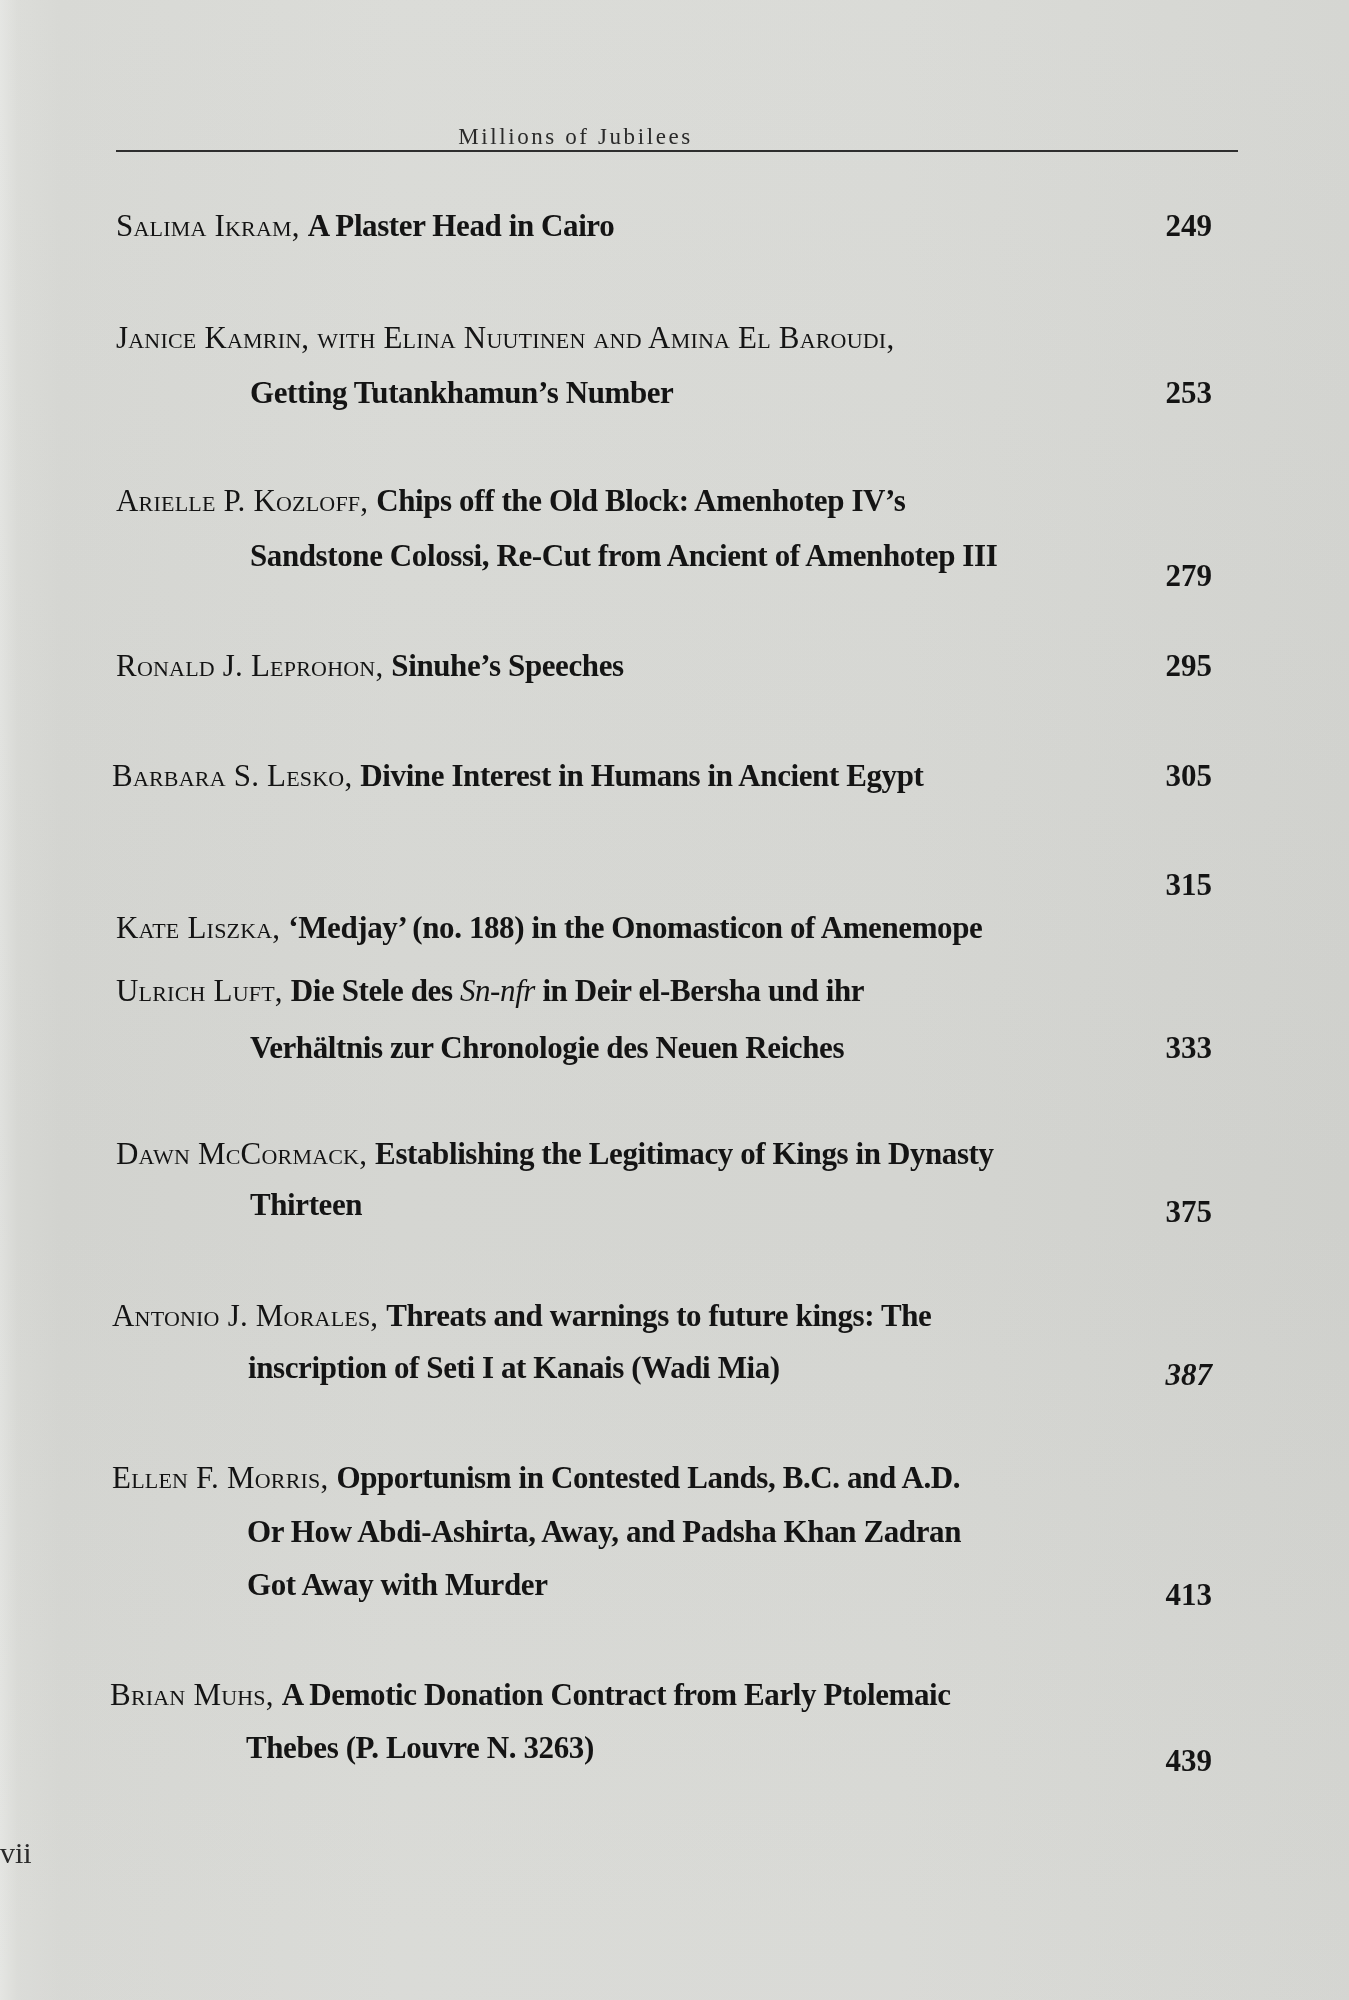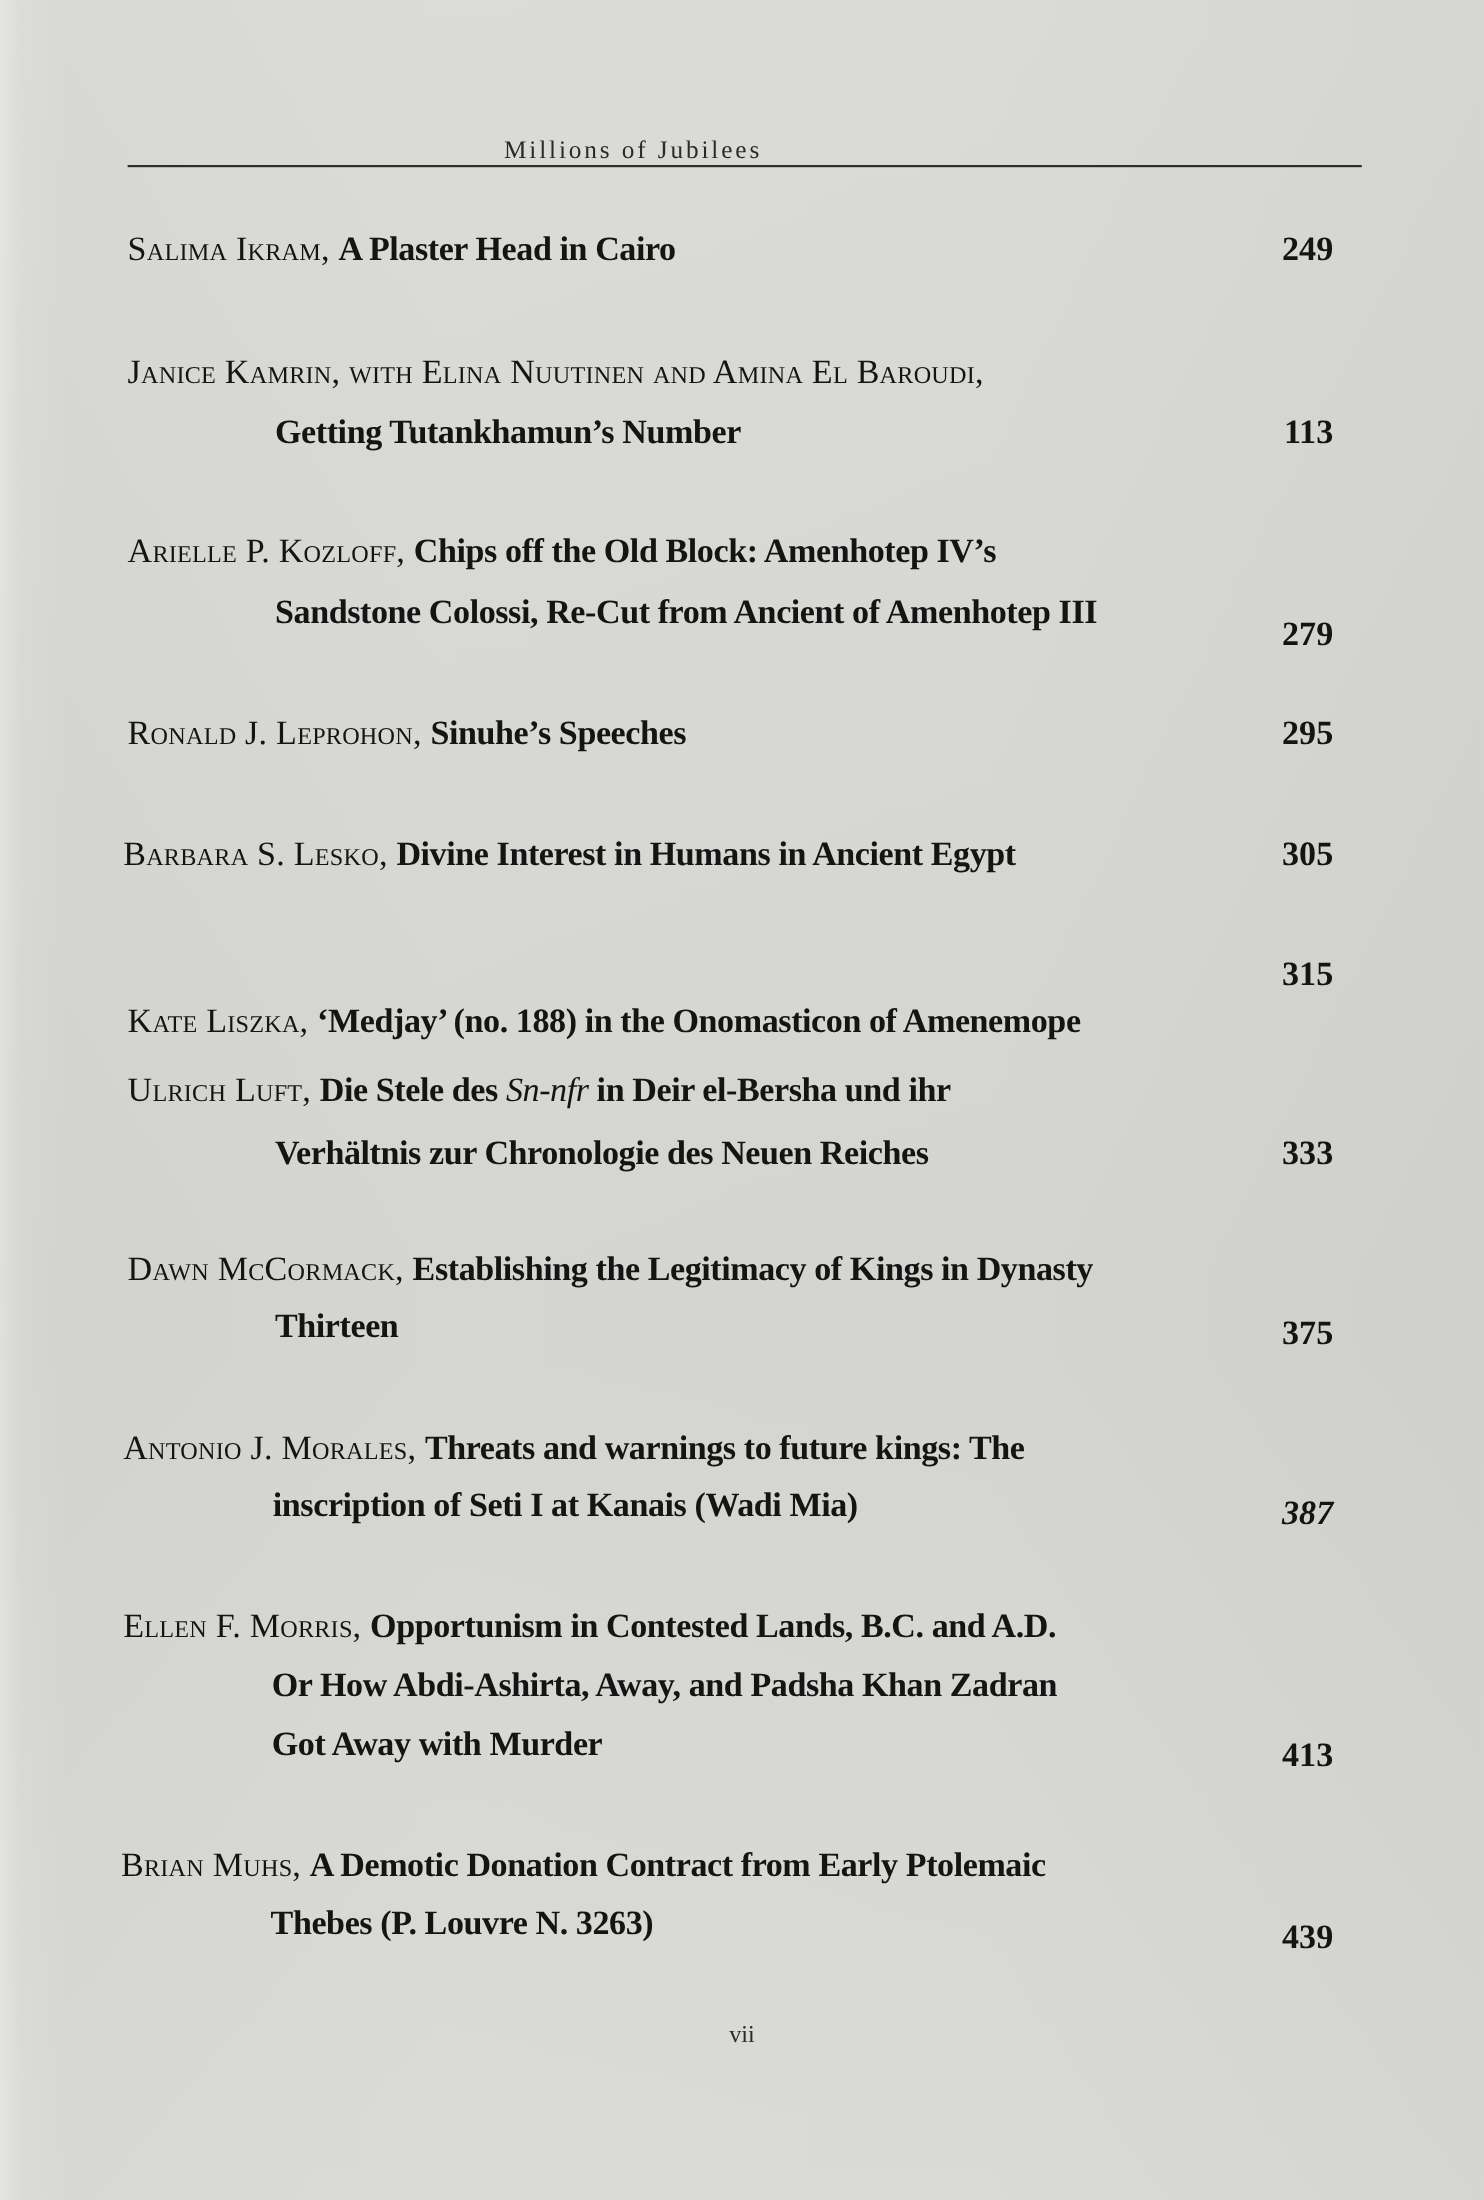--- a/index.html
+++ b/index.html
@@ -62,22 +62,21 @@
     right: 137px;
     font-size: 31px;
     line-height: 36px;
     font-weight: bold;
     text-align: right;
   }
   .folio {
     position: absolute;
     left: 0; width: 1349px;
     top: 1836px;
-    text-align: center;
-    font-size: 22px;
+    font-size: 30px;
     color: #2a2a2a;
   }
 </style>
 </head>
 <body>
 
 <div class="page-bg"></div>
 
 <div class="running-head"><span>Millions of Jubilees</span></div>
 <div class="rule"></div>
@@ -86,21 +85,21 @@
   <span class="author">Salima Ikram, </span><span class="title">A Plaster Head in Cairo</span>
 </div>
 <div class="pageno" style="top:208px;">249</div>
 
 <div class="entry-line" style="left:116px; top:320px;">
   <span class="author">Janice Kamrin, with Elina Nuutinen and Amina El Baroudi,</span>
 </div>
 <div class="entry-line" style="left:250px; top:375px;">
   <span class="title">Getting Tutankhamun’s Number</span>
 </div>
-<div class="pageno" style="top:375px;">113</div>
+<div class="pageno" style="top:375px;">253</div>
 
 <div class="entry-line" style="left:116px; top:483px;">
   <span class="author">Arielle P. Kozloff, </span><span class="title">Chips off the Old Block: Amenhotep IV’s</span>
 </div>
 <div class="entry-line" style="left:250px; top:538px;">
   <span class="title">Sandstone Colossi, Re-Cut from Ancient of Amenhotep III</span>
 </div>
 <div class="pageno" style="top:558px;">279</div>
 
 <div class="entry-line" style="left:116px; top:648px;">

